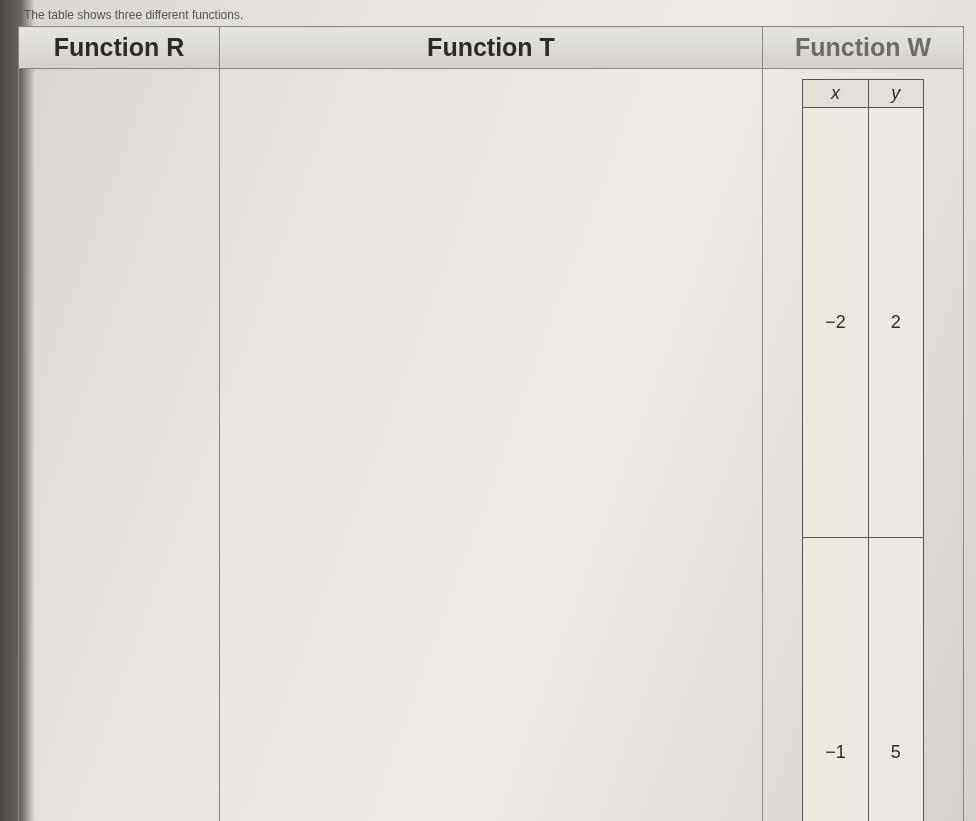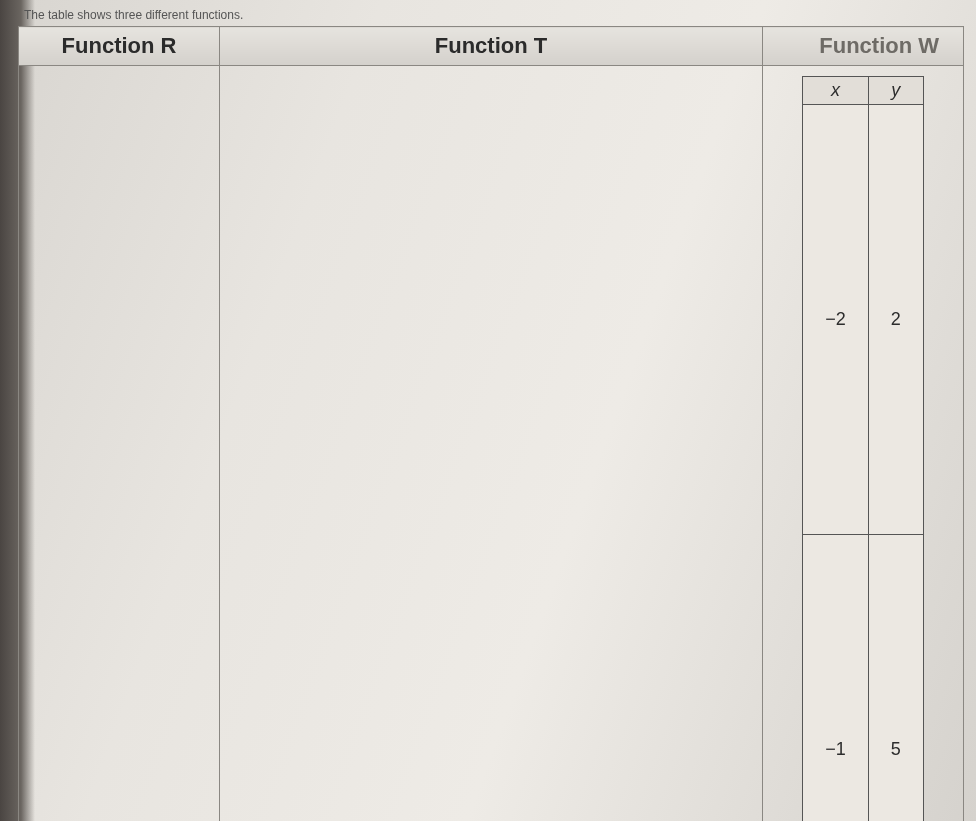--- a/index.html
+++ b/index.html
@@ -30,26 +30,26 @@
     margin-bottom: 4px;
     padding-left: 6px;
   }
   .func-table {
     width: 100%;
     border-collapse: collapse;
   }
   .func-table th {
     background: linear-gradient(180deg,#e6e4df,#d4d1cc);
     border: 1px solid #8a8782;
-    padding: 6px 24px;
-    font-size: 22px;
+    padding: 6px 10px;
+    font-size: 25px;
     font-weight: bold;
     color: #2b2b2b;
   }
-  .func-table th.last { color:#6e6b66;text-align:right;}
+  .func-table th.last { color:#6e6b66;}
   .func-table td {
     border-left: 1px solid #8a8782;
     border-right: 1px solid #8a8782;
     vertical-align: middle;
     text-align: center;
     padding: 10px 6px;
     height: 430px;
   }
   .wtable {
     border-collapse: collapse;

